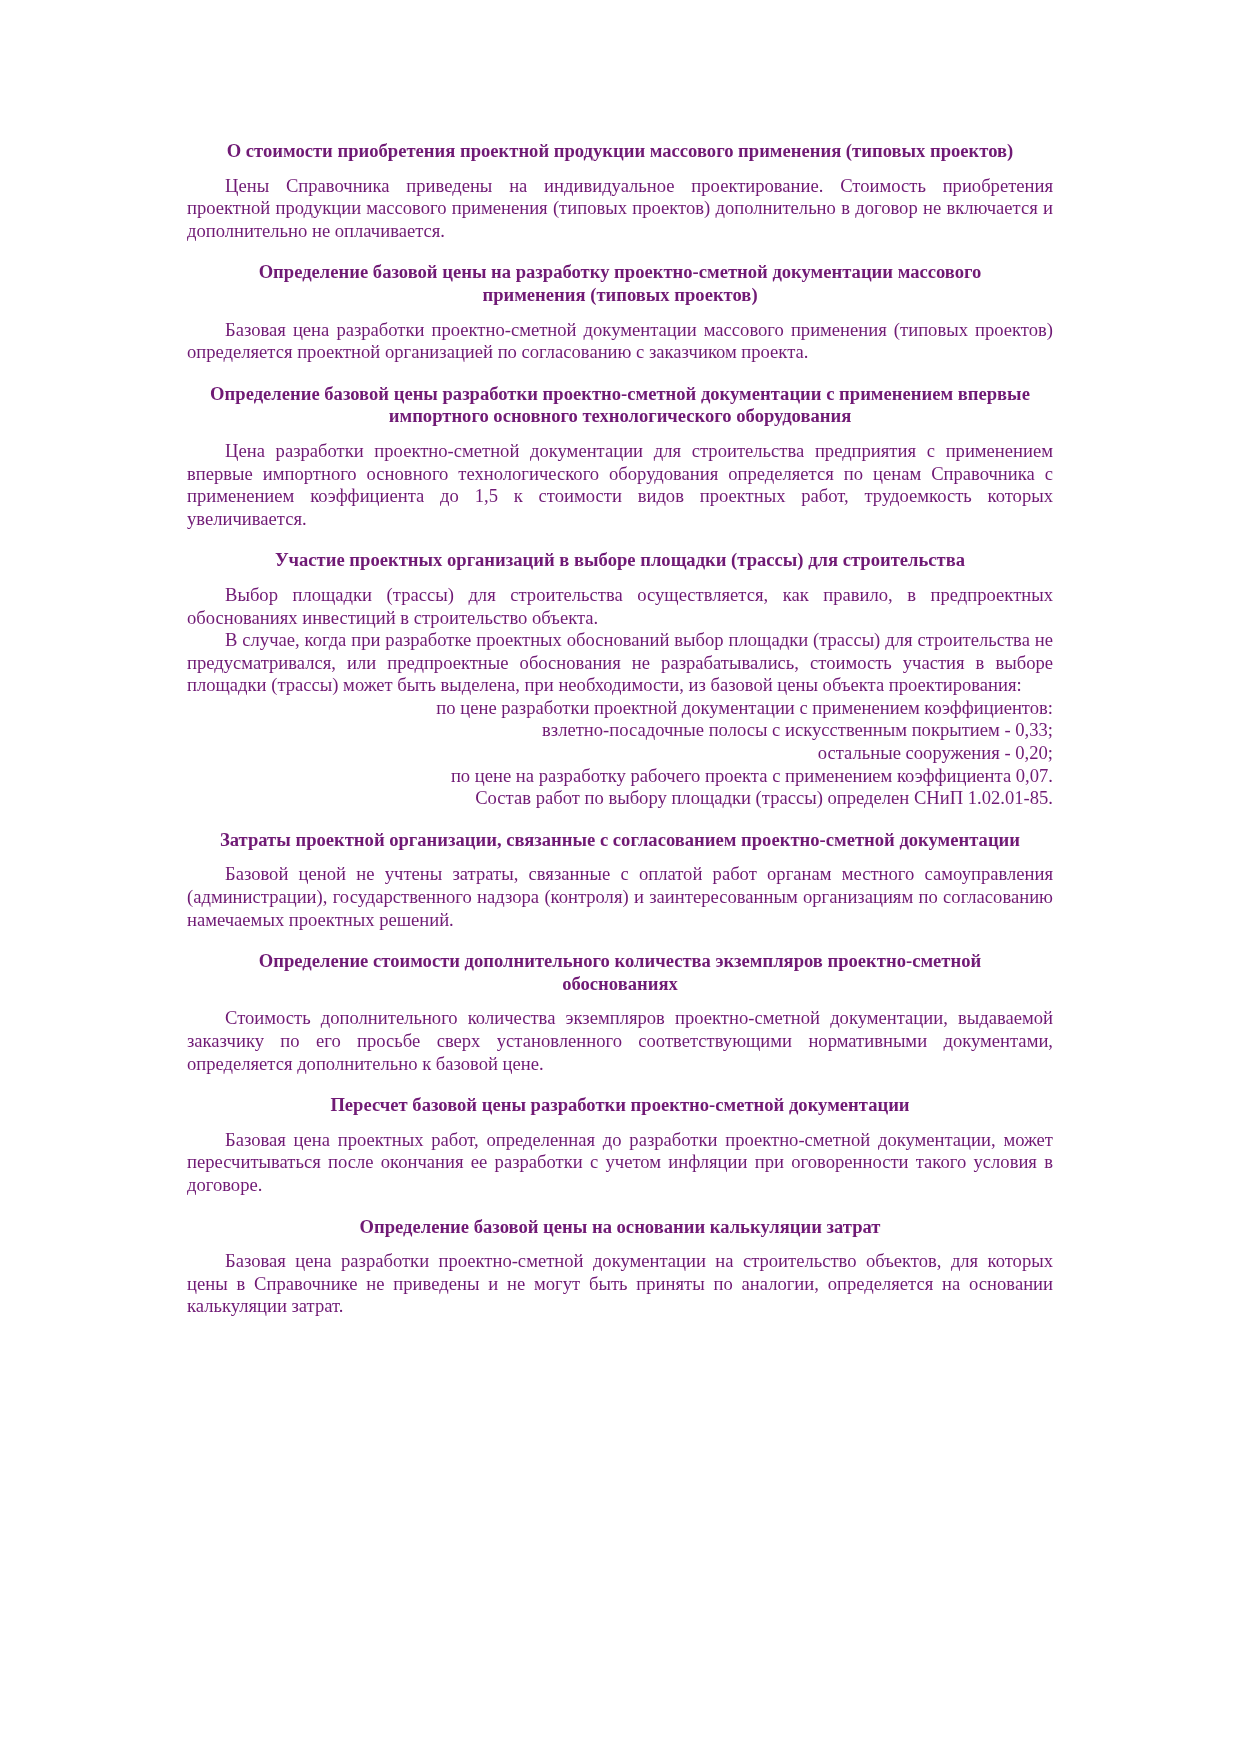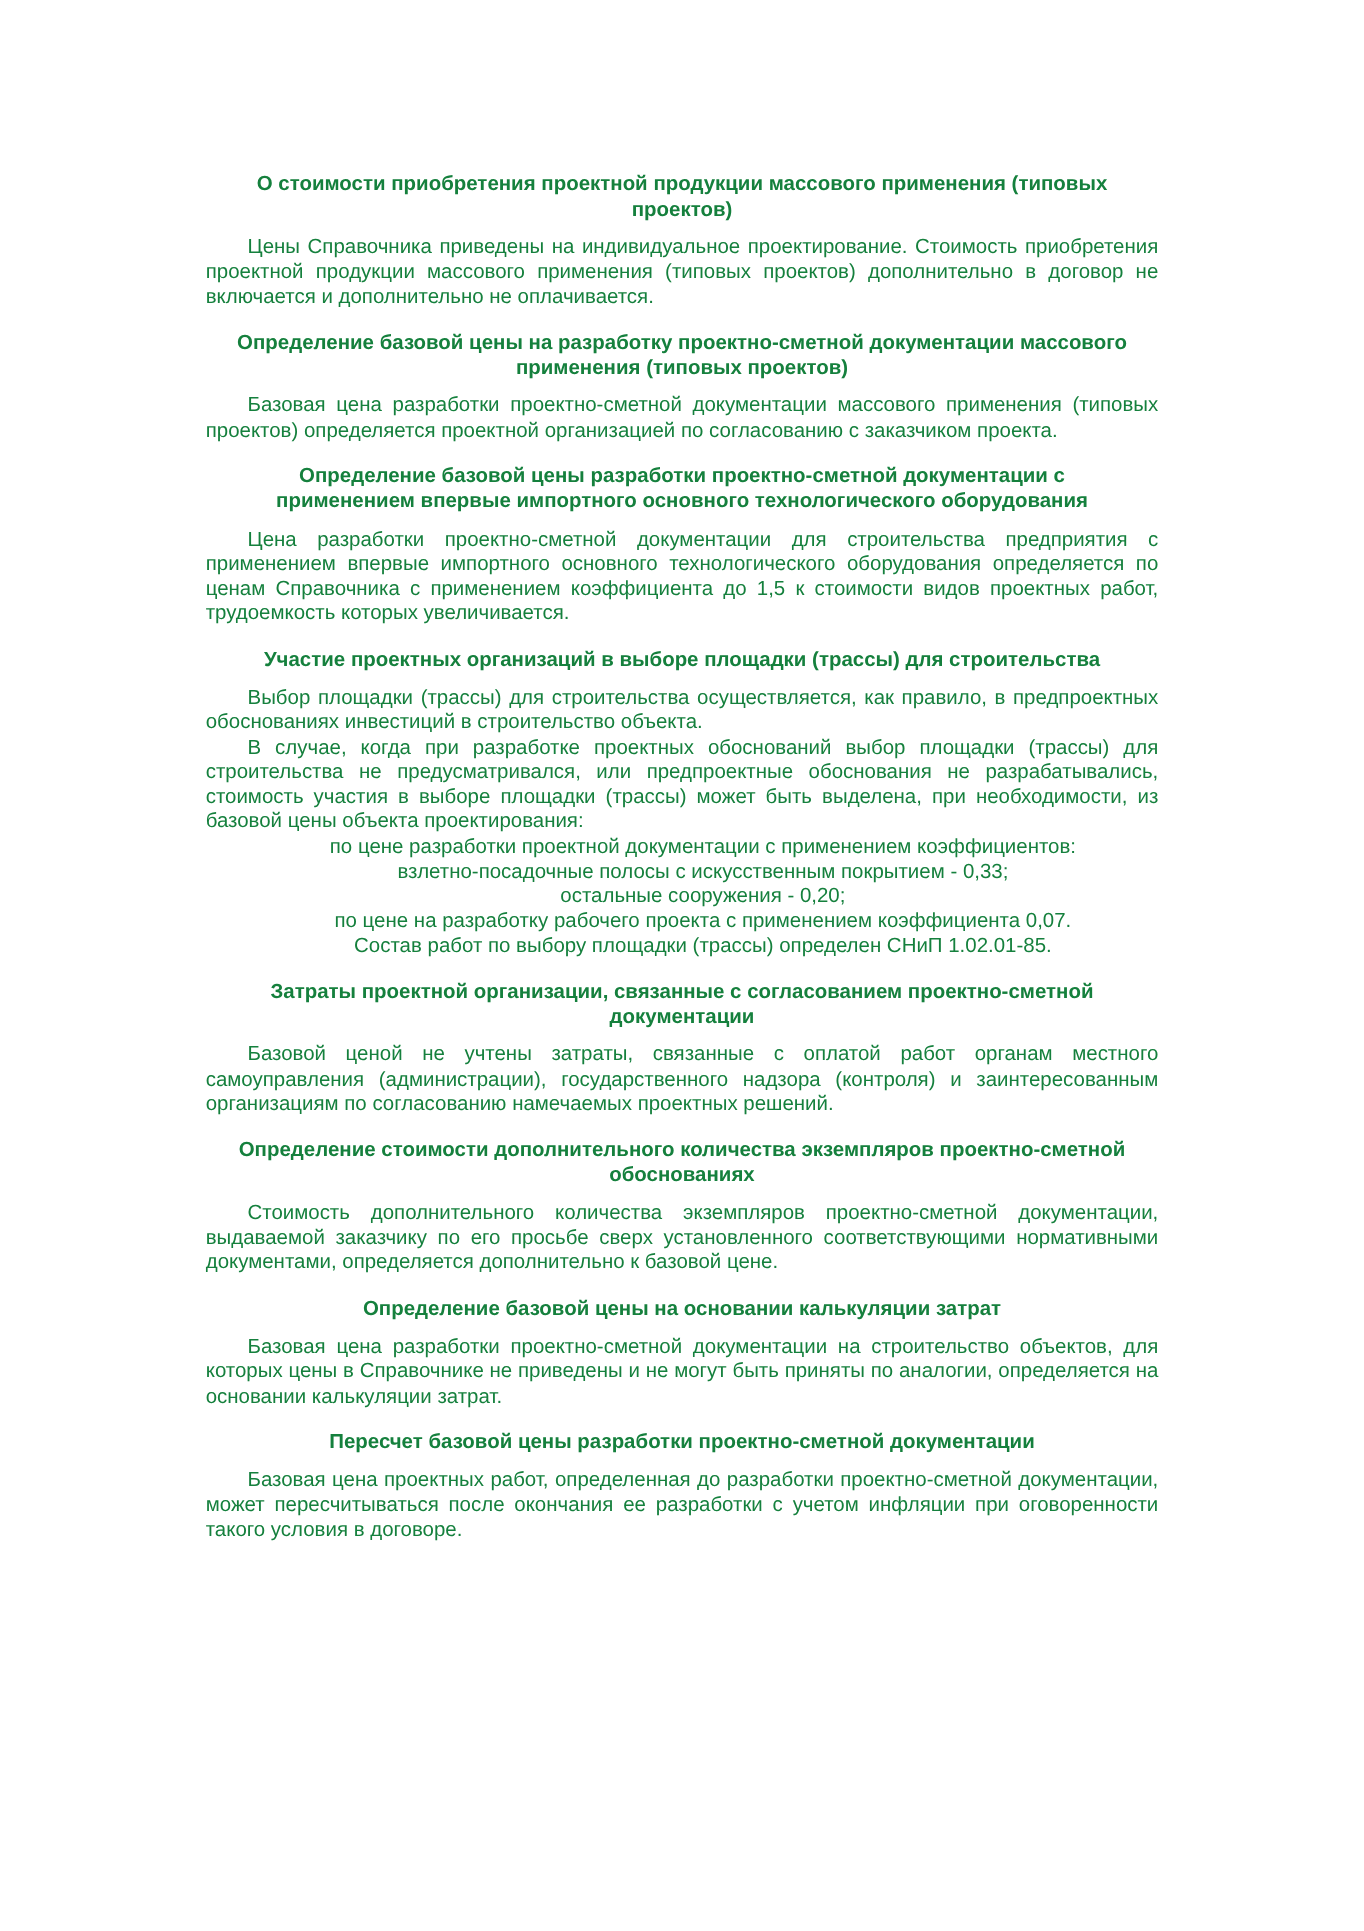--- a/index.html
+++ b/index.html
@@ -1,41 +1,41 @@
 <!DOCTYPE html>
 <html><head>
 <meta charset="utf-8">
 <style>
   html, body { margin: 0; padding: 0; background: #ffffff; }
   body { width: 1240px; height: 1755px; position: relative; overflow: hidden; }
   .page {
     position: absolute;
     left: 187px;
-    top: 156px;
+    top: 140px;
     width: 866px;
-    font-family: Liberation Sans, sans-serif;
+    font-family: Liberation Serif, serif;
     font-size: 18.6px;
     line-height: 22.6px;
-    color: #15803d;
+    color: #701a75;
   }
   h2 {
     font-size: 18.6px;
     line-height: 22.6px;
     font-weight: bold;
     text-align: center;
     margin: 0 0 12px 0;
     padding: 0 20px;
   }
   p {
     margin: 0;
     text-align: justify;
     text-indent: 38px;
   }
   .section { margin-bottom: 19px; }
-  .list-line { margin: 0; text-indent: 38px; text-align: center; }
+  .list-line { margin: 0; text-indent: 38px; text-align: right; }
 </style>
 </head>
 <body>
 
 <div class="page">
 
   <div class="section">
     <h2>О стоимости приобретения проектной продукции массового применения (типовых проектов)</h2>
     <p>Цены Справочника приведены на индивидуальное проектирование. Стоимость приобретения проектной продукции массового применения (типовых проектов) дополнительно в договор не включается и дополнительно не оплачивается.</p>
   </div>
@@ -65,22 +65,22 @@
     <h2>Затраты проектной организации, связанные с согласованием проектно-сметной документации</h2>
     <p>Базовой ценой не учтены затраты, связанные с оплатой работ органам местного самоуправления (администрации), государственного надзора (контроля) и заинтересованным организациям по согласованию намечаемых проектных решений.</p>
   </div>
 
   <div class="section">
     <h2>Определение стоимости дополнительного количества экземпляров  проектно-сметной обоснованиях</h2>
     <p>Стоимость дополнительного количества экземпляров  проектно-сметной документации, выдаваемой заказчику по его просьбе сверх установленного соответствующими нормативными документами, определяется дополнительно к базовой цене.</p>
   </div>
 
   <div class="section">
-    <h2>Определение базовой цены на основании калькуляции затрат</h2>
-    <p>Базовая цена разработки проектно-сметной документации на строительство объектов, для которых цены в Справочнике не приведены и не могут быть приняты по аналогии, определяется на основании калькуляции затрат.</p>
+    <h2>Пересчет базовой цены разработки проектно-сметной документации</h2>
+    <p>Базовая цена проектных работ, определенная до разработки проектно-сметной документации, может пересчитываться после окончания ее разработки с учетом инфляции при оговоренности такого условия в договоре.</p>
   </div>
 
   <div class="section">
-    <h2>Пересчет базовой цены разработки проектно-сметной документации</h2>
-    <p>Базовая цена проектных работ, определенная до разработки проектно-сметной документации, может пересчитываться после окончания ее разработки с учетом инфляции при оговоренности такого условия в договоре.</p>
+    <h2>Определение базовой цены на основании калькуляции затрат</h2>
+    <p>Базовая цена разработки проектно-сметной документации на строительство объектов, для которых цены в Справочнике не приведены и не могут быть приняты по аналогии, определяется на основании калькуляции затрат.</p>
   </div>
 
 </div>
 
 </body></html>

